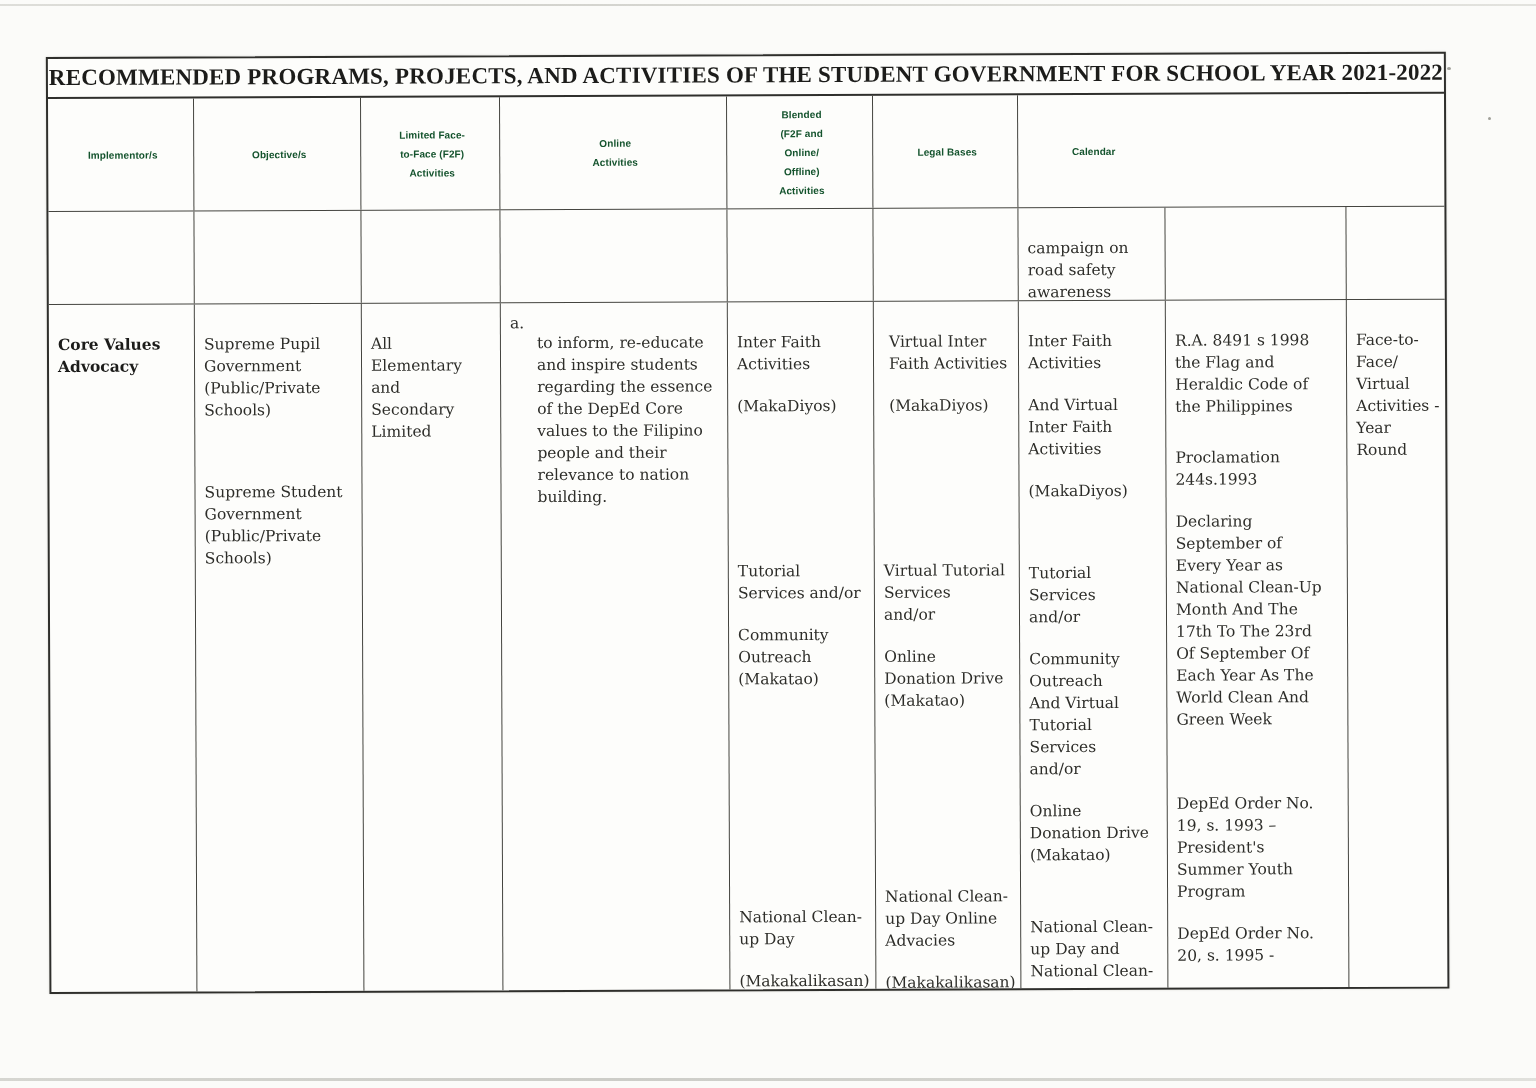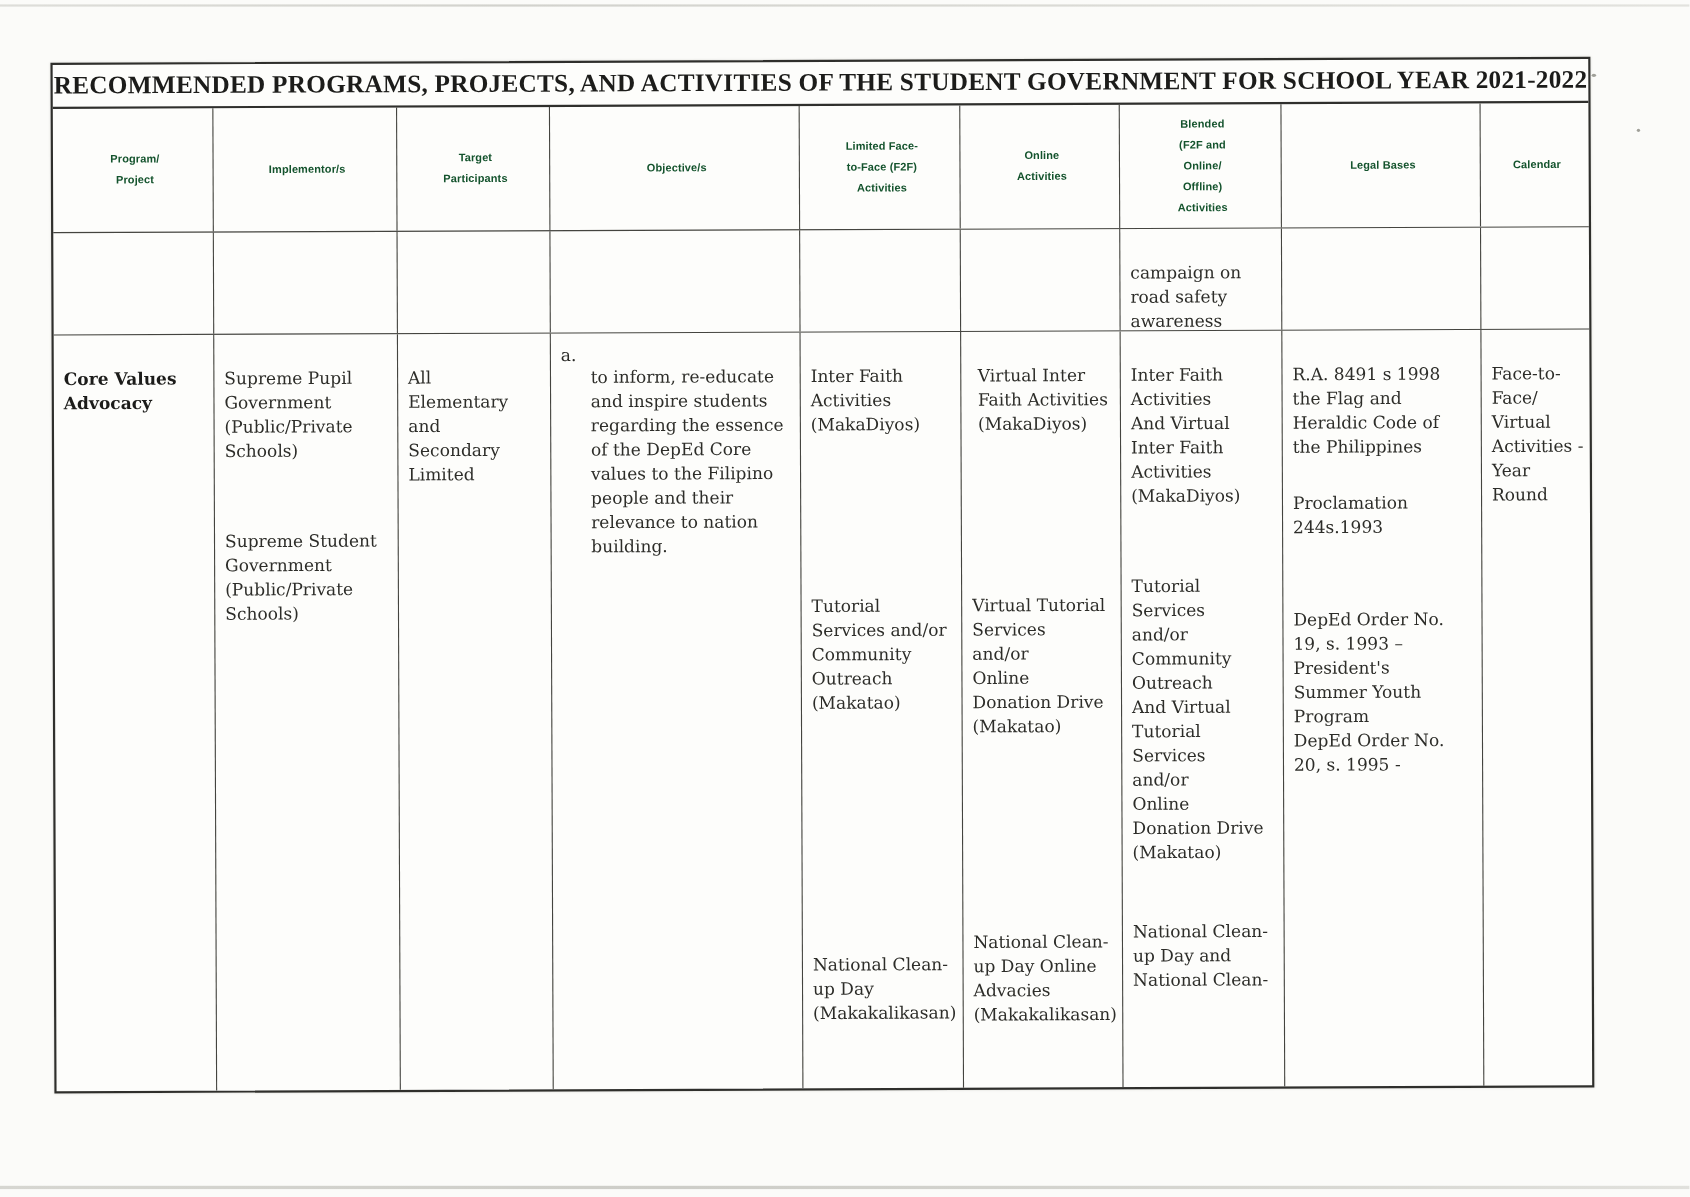--- a/index.html
+++ b/index.html
@@ -40,21 +40,21 @@
   .header-row { height:112px; }
   .header-row .cell { display:flex; align-items:center; justify-content:center;
     text-align:center; font-family:"Liberation Sans", sans-serif; font-weight:bold;
     font-size:10px; line-height:19px; white-space:pre-line; color:#14532d; letter-spacing:.1px; }
 
   .partial-row { height:93px; border-top:1px solid #44443f; }
   .main-row  { height:688px; border-top:1px solid #44443f; }
 
   .p { white-space:pre-line; font-size:15.5px; line-height:22px; color:#2d2d29;margin-top:20px; }
   .bold { font-weight:bold; color:#1c1c1a; }
-  .mt18 { margin-top:0; }  .mt50 { margin-top:50px; }
+  .mt18 { margin-top:20px; }  .mt50 { margin-top:50px; }
   .mt58 { margin-top:29px; }  .mt60 { margin-top:60px; }
   .mt62 { margin-top:62px; }  .mt105 { margin-top:60px; }
   .mt143 { margin-top:143px; } .mt174 { margin-top:174px; }
   .mt216 { margin-top:216px; }
   .ind { padding-left:6px; }
 
   .obj { display:flex; }
   .obj .marker { width:27px; flex:none; font-size:15.5px; line-height:22px; }
 </style>
 </head>
@@ -64,25 +64,21 @@
 <div class="speck speck-1"></div>
 <div class="speck speck-2"></div>
 
 <div class="tbl">
 
   <div class="title-row">
     <span class="title-text">RECOMMENDED PROGRAMS, PROJECTS, AND ACTIVITIES OF THE STUDENT GOVERNMENT FOR SCHOOL YEAR 2021-2022</span>
   </div>
 
   <div class="grid header-row">
-    <div class="cell">Program/
-Project</div>
     <div class="cell">Implementor/s</div>
-    <div class="cell">Target
-Participants</div>
     <div class="cell">Objective/s</div>
     <div class="cell">Limited Face-
 to-Face (F2F)
 Activities</div>
     <div class="cell">Online
 Activities</div>
     <div class="cell">Blended
 (F2F and
 Online/
 Offline)
@@ -201,20 +197,30 @@
 National Clean-</p>
     </div>
 
     <div class="cell">
       <p class="p">R.A. 8491 s 1998
 the Flag and
 Heraldic Code of
 the Philippines</p>
       <p class="p mt58">Proclamation
 244s.1993</p>
+      <p class="p mt18">Declaring
+September of
+Every Year as
+National Clean-Up
+Month And The
+17th To The 23rd
+Of September Of
+Each Year As The
+World Clean And
+Green Week</p>
       <p class="p mt62">DepEd Order No.
 19, s. 1993 –
 President's
 Summer Youth
 Program</p>
       <p class="p mt18">DepEd Order No.
 20, s. 1995 -</p>
     </div>
 
     <div class="cell">

